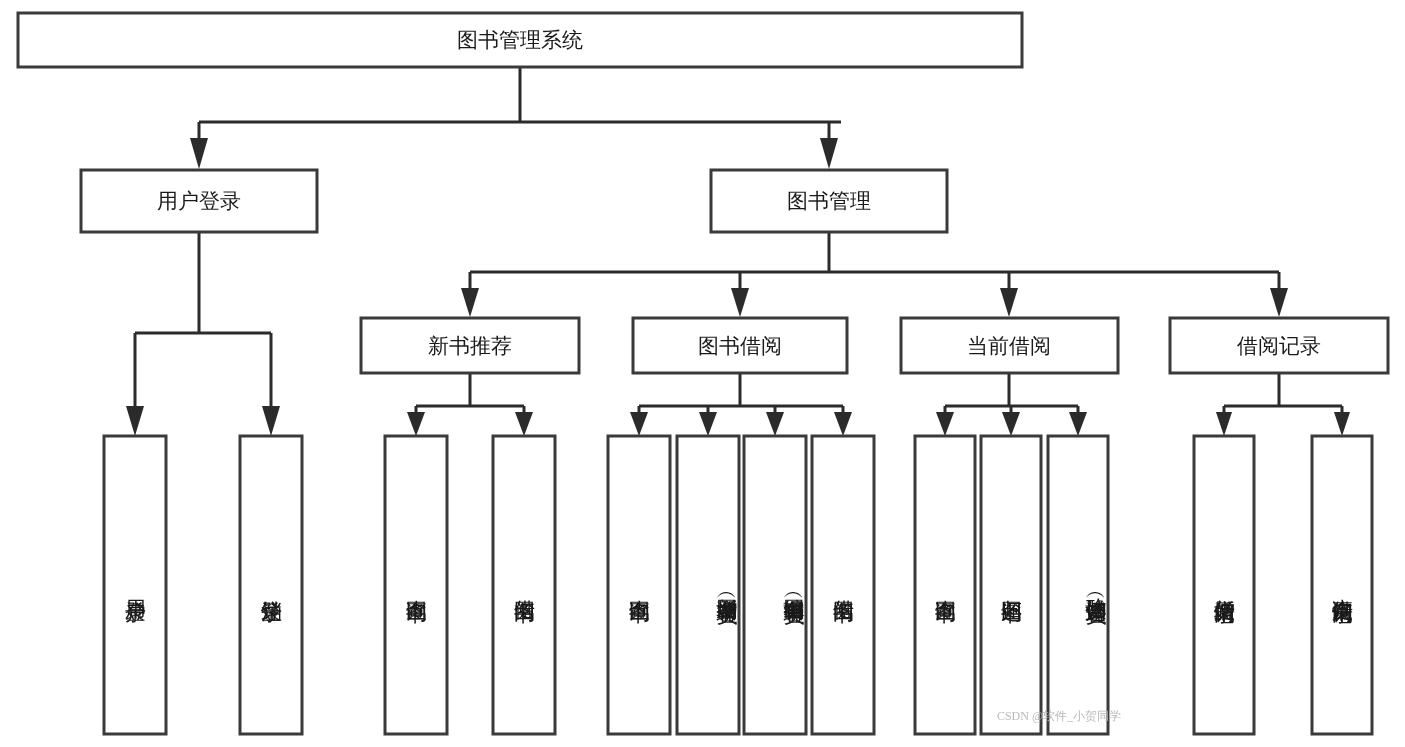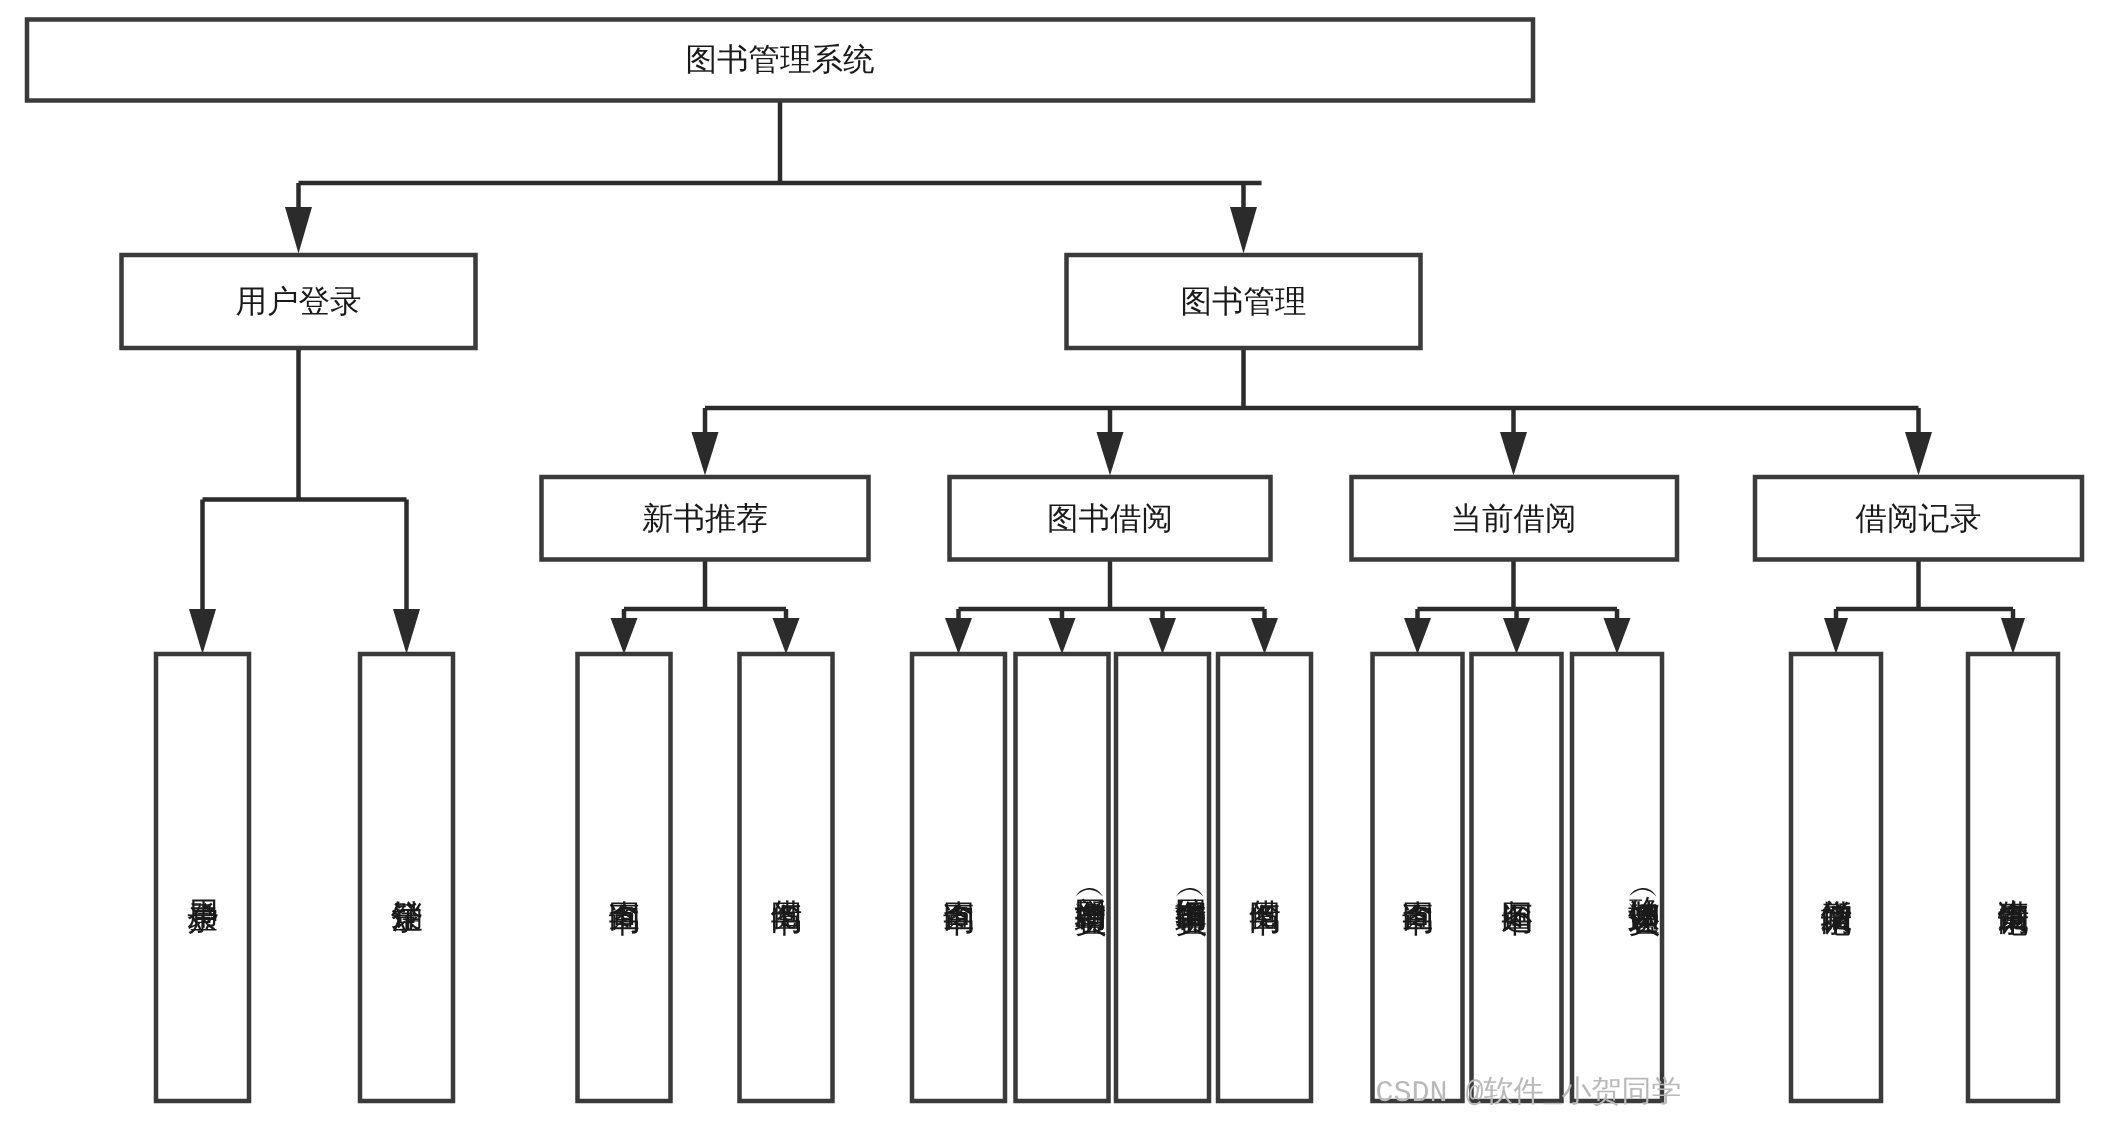--- a/index.html
+++ b/index.html
@@ -59,23 +59,23 @@
     color: #1a1a1a;
     writing-mode: vertical-rl;
     text-orientation: upright;
     letter-spacing: 1px;
     white-space: nowrap;
     pointer-events: none;
   }
   .watermark {
     position: absolute;
     right: 12px;
-    bottom: 6px;
-    font-family: Liberation Mono, monospace;
-    font-size: 20px;
+    bottom: 22px;
+    font-family: Liberation Serif, serif;
+    font-size: 12px;
     color: #b9b9b9;
     white-space: nowrap;
   }
 </style>
 </head>
 <body>
 
 <div id="diagram-root">
 
   <svg id="flow" viewBox="0 0 1405 747">

